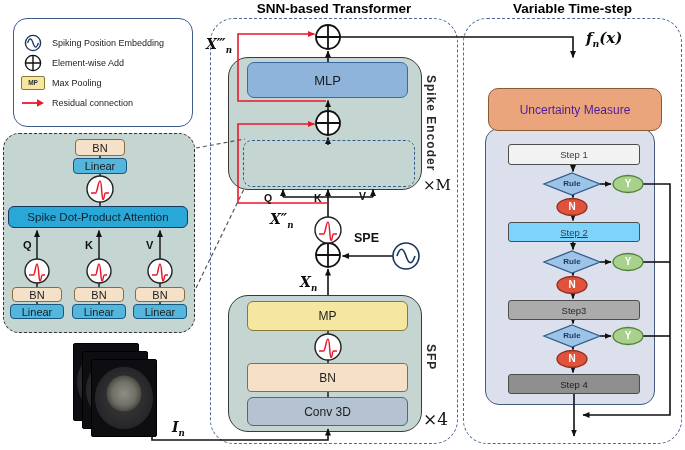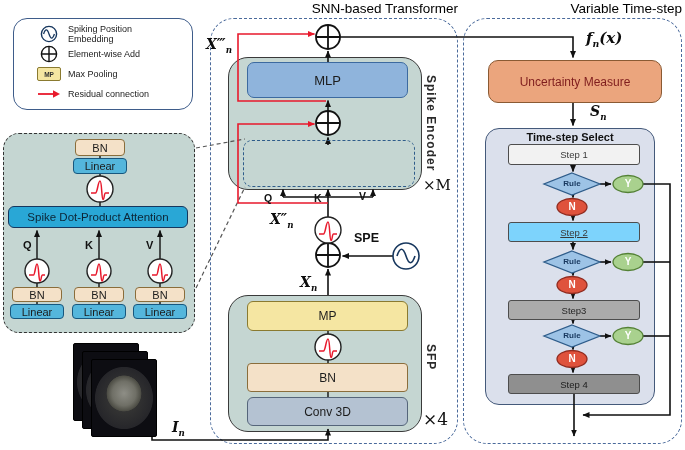--- a/index.html
+++ b/index.html
@@ -2,42 +2,42 @@
 <html><head>
 <meta charset="utf-8">
 <style>
   html,body{margin:0;padding:0;background:#fff;}
   .canvas{position:relative;width:685px;height:450px;background:#ffffff;
           font-family:"Liberation Sans",sans-serif;overflow:hidden;}
   .abs{position:absolute;}
   .bx{position:absolute;box-sizing:border-box;display:flex;align-items:center;
       justify-content:center;text-align:center;color:#1c1c1c;}
   .lbl{position:absolute;color:#111;white-space:nowrap;}
-  .title{position:absolute;font-weight:normal;font-size:13.5px;color:#000;text-align:right;}
+  .title{position:absolute;font-weight:bold;font-size:13.5px;color:#000;text-align:center;}
   .dashedbig{position:absolute;border:1.6px dashed #4a6a9b;border-radius:24px;box-sizing:border-box;}
   .teal{position:absolute;background:#c5d6d2;border:1.3px solid #3a3a3a;border-radius:20px;box-sizing:border-box;}
   .math{font-family:"DejaVu Serif",serif;font-style:italic;color:#0d0d0d;font-weight:bold;}
   .math sub{font-size:62%;line-height:0;}
   .mult{font-family:"DejaVu Serif",serif;color:#111;}
   .vert{writing-mode:vertical-rl;text-orientation:mixed;font-weight:600;color:#2b2b2b;
         letter-spacing:1px;display:flex;align-items:center;justify-content:center;}
   .mlp{background:#8fb4dc;border:1.5px solid #3c6aa0;border-radius:7px;font-size:13px;}
   .ssa{background:#29a7d6;border:1.5px solid #16375e;border-radius:8px;font-size:12.5px;color:#0c2536;}
   .ssawrap{position:absolute;border:1.3px dashed #2e5c8a;border-radius:9px;box-sizing:border-box;}
   .bn{background:#f4e1c8;border:1.2px solid #8a6d3b;border-radius:4px;font-size:11px;}
   .linear{background:#54b6dc;border:1.2px solid #17577e;border-radius:4px;font-size:11px;}
   .mp{background:#f5e6a2;border:1.2px solid #8a7a30;border-radius:6px;font-size:12px;}
   .conv{background:#b4c2d2;border:1.2px solid #55657a;border-radius:6px;font-size:12px;}
-  .um{background:#eba57d;border:1.5px solid #8a5a33;border-radius:10px;font-size:12px;color:#7f1d1d;}
+  .um{background:#eba57d;border:1.5px solid #8a5a33;border-radius:10px;font-size:12px;color:#4c1d95;margin-top:28px;}
   .tsblock{position:absolute;background:#dbe0ec;border:1.6px solid #44597a;border-radius:14px;box-sizing:border-box;}
   .step{border:1.2px solid #4d4d4d;border-radius:3px;font-size:9.5px;color:#3a3a3a;}
   .detail{position:absolute;background:#c5d6d2;border:1.6px dashed #333;border-radius:16px;box-sizing:border-box;}
-  .legend{position:absolute;left:13px;top:18px;width:180px;height:92px;background:#fff;
+  .legend{position:absolute;left:13px;top:18px;width:180px;height:109px;background:#fff;
           border:1.6px solid #3e5c8a;border-radius:14px;box-sizing:border-box;
-          display:flex;flex-direction:column;justify-content:center;padding:4px 22px;gap:1px;}
+          display:flex;flex-direction:column;justify-content:center;padding:4px 6px;gap:1px;}
   .legrow{display:flex;align-items:center;height:19px;gap:6px;}
   .legicon{width:26px;display:flex;align-items:center;justify-content:center;flex:0 0 26px;}
   .leglabel{font-size:9px;color:#222;}
   .mpmini{width:22px;height:12px;background:#f5e6a2;border:1px solid #8a7a30;border-radius:2px;
           font-size:6.5px;font-weight:bold;display:flex;align-items:center;justify-content:center;color:#333;}
   .ovaltxt{position:absolute;color:#fff;font-weight:bold;font-size:10px;text-align:center;}
   .ruletxt{position:absolute;color:#17375e;font-weight:bold;font-size:8px;text-align:center;}
   .mri{position:absolute;width:64px;height:76px;border-radius:2px;
        background:
          radial-gradient(ellipse 46% 40% at 50% 44%, #8e8e86 0%, #6f6f66 40%, #4c4c44 58%, rgba(0,0,0,0) 60%),
@@ -260,21 +260,20 @@
     <span>I</span><sub>n</sub>
   </div>
   <div class="lbl math" style="left:586px;top:29px;font-size:15px;">
     <span>f</span><sub>n</sub><span>(x)</span>
   </div>
   <div class="lbl math" style="left:590px;top:103px;font-size:14px;">
     <span>S</span><sub>n</sub>
   </div>
 
   <div class="bx um" style="left:488px;top:60px;width:174px;height:43px;">Uncertainty Measure</div>
-  <div class="lbl" style="left:485px;top:131px;width:170px;text-align:center;font-weight:bold;font-size:11px;">Time-step Select</div>
   <div class="bx step" style="left:508px;top:144px;width:132px;height:21px;background:#f2f2f2;">Step 1</div>
   <div class="bx step" style="left:508px;top:222px;width:132px;height:20px;background:#7dd3fc;text-decoration:underline;">Step 2</div>
   <div class="bx step" style="left:508px;top:300px;width:132px;height:20px;background:#ababab;color:#262626;">Step3</div>
   <div class="bx step" style="left:508px;top:374px;width:132px;height:20px;background:#8f8f8f;color:#1c1c1c;">Step 4</div>
 
   <div class="ruletxt" style="left:544px;top:179px;width:56px;">Rule</div>
   <div class="ruletxt" style="left:544px;top:257px;width:56px;">Rule</div>
   <div class="ruletxt" style="left:544px;top:331px;width:56px;">Rule</div>
   <div class="ovaltxt" style="left:613px;top:178px;width:30px;">Y</div>
   <div class="ovaltxt" style="left:613px;top:256px;width:30px;">Y</div>

